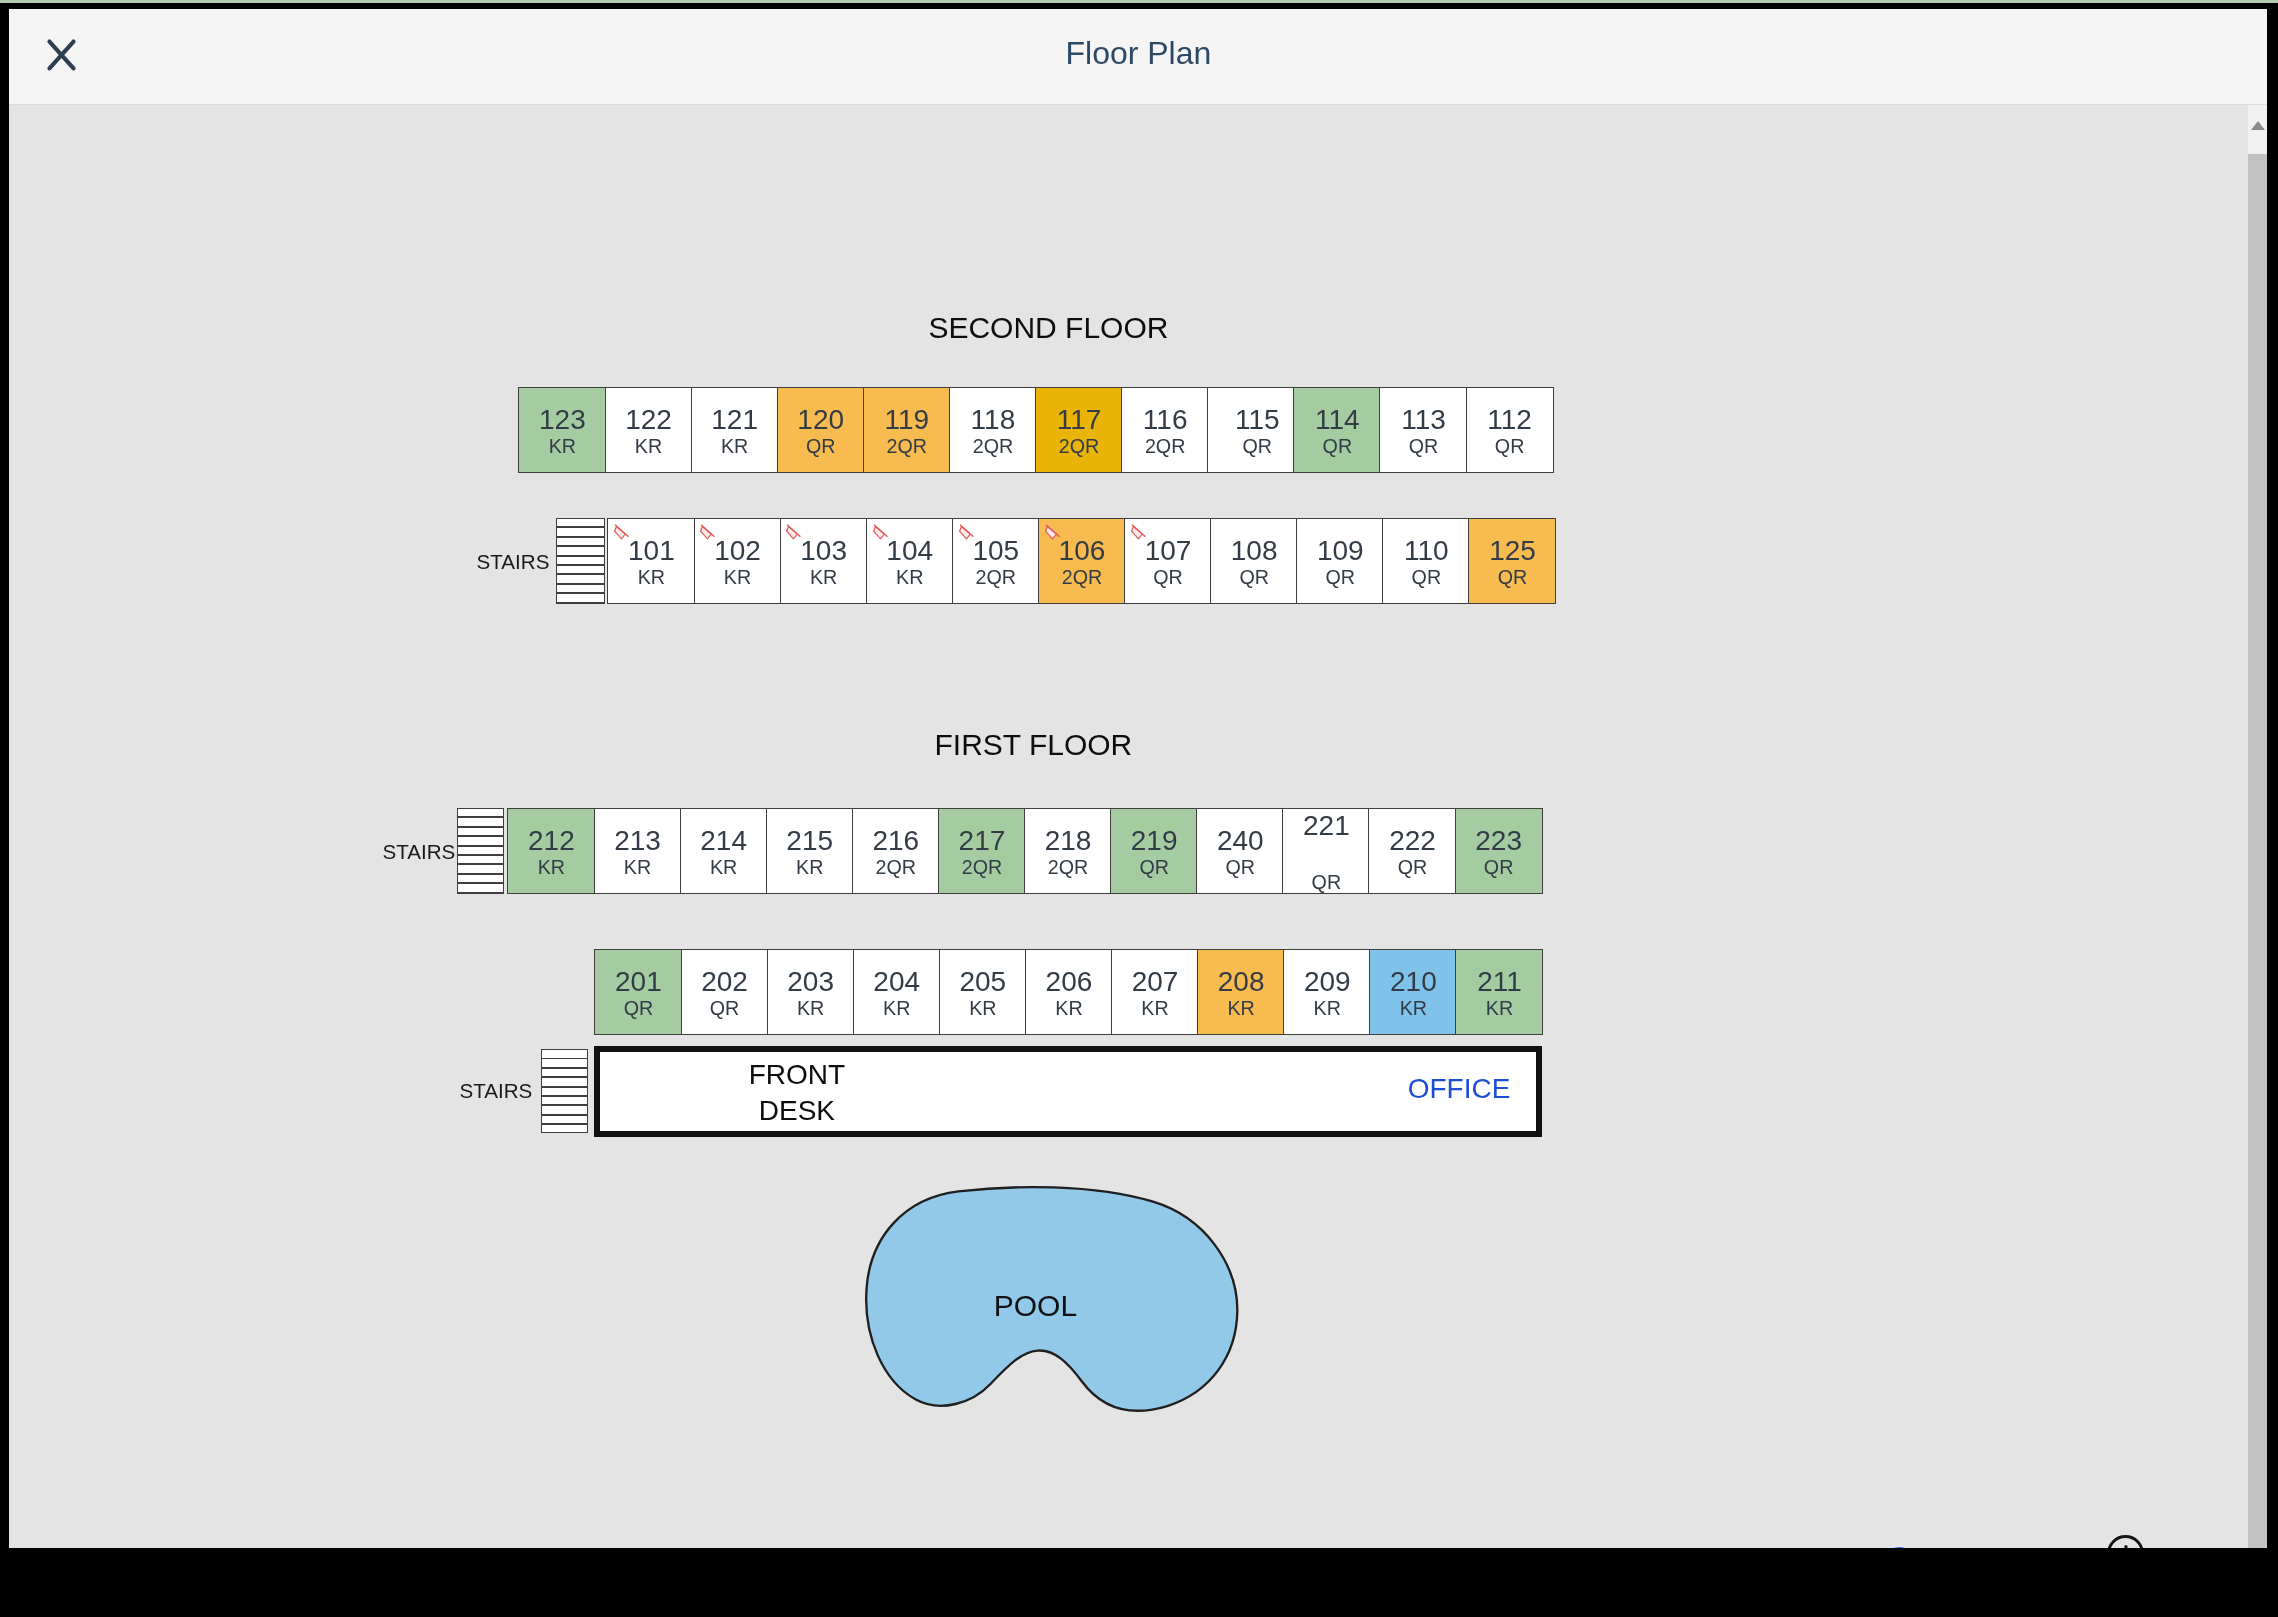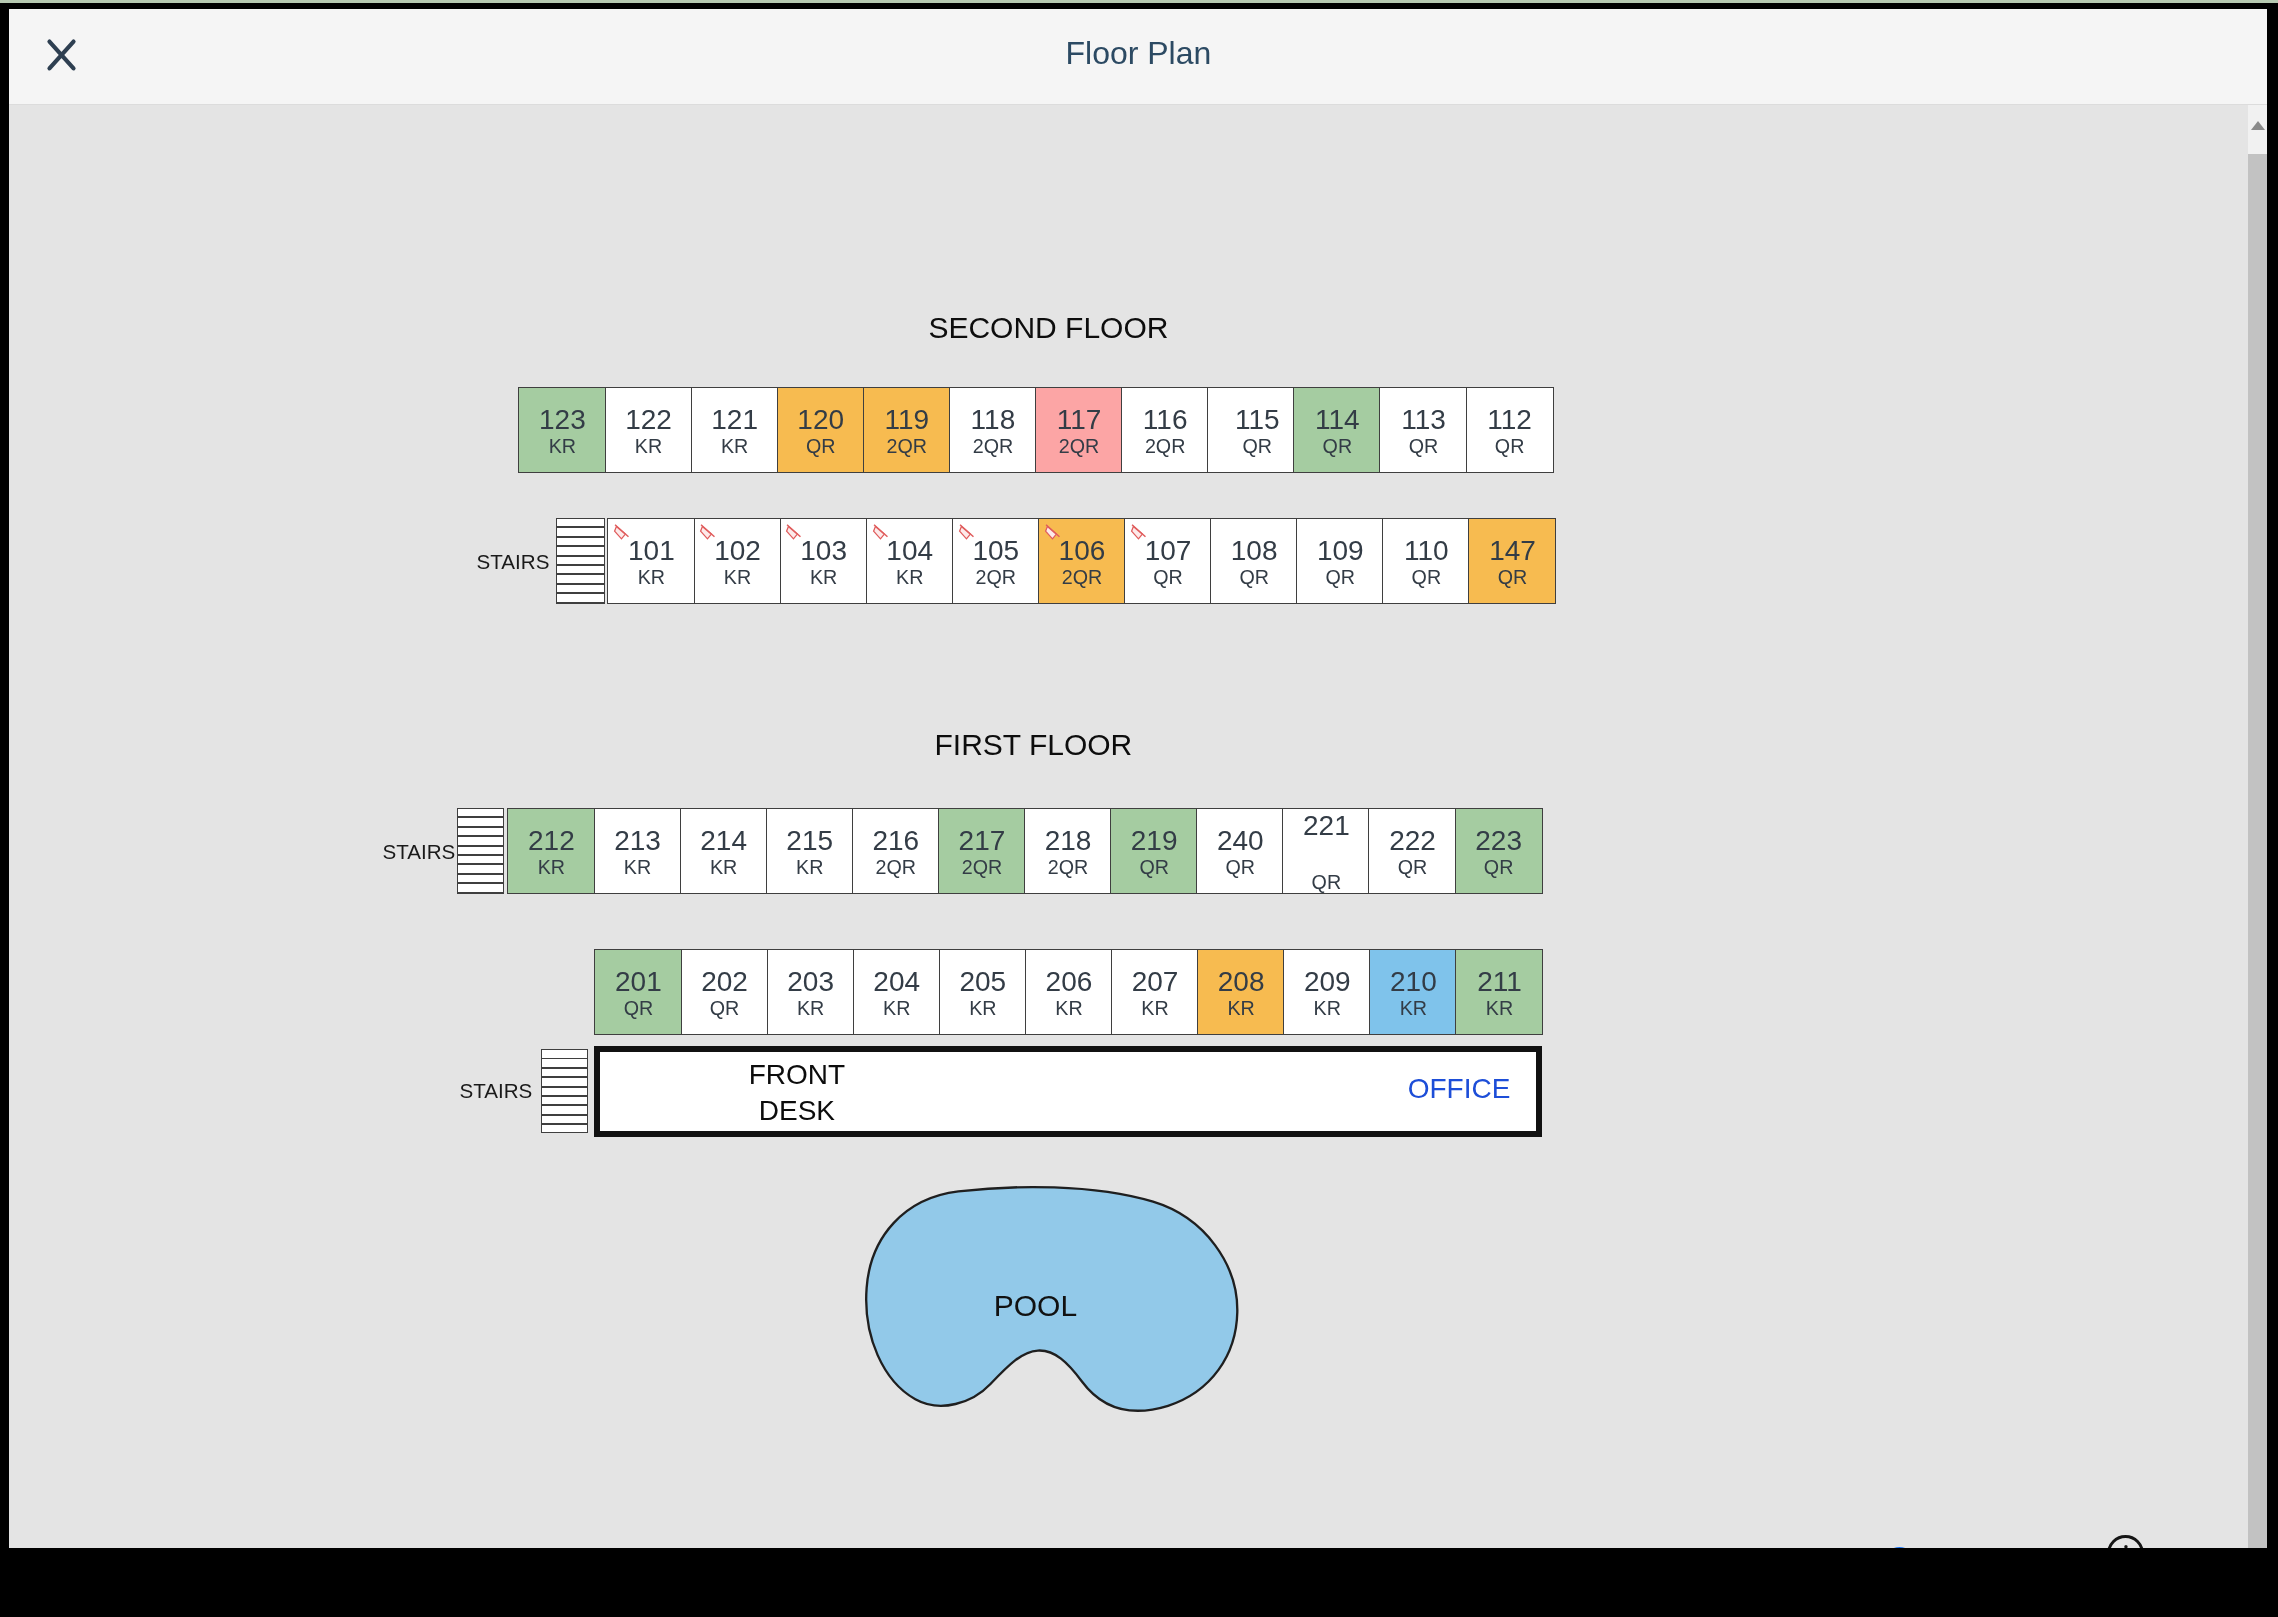--- a/index.html
+++ b/index.html
@@ -208,21 +208,21 @@
           <div class="room-type">QR</div>
         </div>
         <div class="room" style="background: rgb(247, 187, 80);">
           <div class="room-num">119</div>
           <div class="room-type">2QR</div>
         </div>
         <div class="room" style="background: rgb(255, 255, 255);">
           <div class="room-num">118</div>
           <div class="room-type">2QR</div>
         </div>
-        <div class="room" style="background: #fca5a5;">
+        <div class="room" style="background: #eab308;">
           <div class="room-num">117</div>
           <div class="room-type">2QR</div>
         </div>
         <div class="room" style="background: rgb(255, 255, 255);">
           <div class="room-num">116</div>
           <div class="room-type">2QR</div>
         </div>
         <div class="room" style="background: rgb(255, 255, 255); padding-left: 12px;">
           <div class="room-num">115</div>
           <div class="room-type">QR</div>
@@ -303,21 +303,21 @@
         </div>
         <div class="room" style="background: rgb(255, 255, 255);">
           <div class="room-num">109</div>
           <div class="room-type">QR</div>
         </div>
         <div class="room" style="background: rgb(255, 255, 255);">
           <div class="room-num">110</div>
           <div class="room-type">QR</div>
         </div>
         <div class="room" style="background: rgb(247, 187, 80);">
-          <div class="room-num">147</div>
+          <div class="room-num">125</div>
           <div class="room-type">QR</div>
         </div>
       </div>
       <div class="room-row" style="left: 498px; top: 799px;">
         <div class="room" style="background: rgb(165, 204, 161);">
           <div class="room-num">212</div>
           <div class="room-type">KR</div>
         </div>
         <div class="room" style="background: rgb(255, 255, 255);">
           <div class="room-num">213</div>

